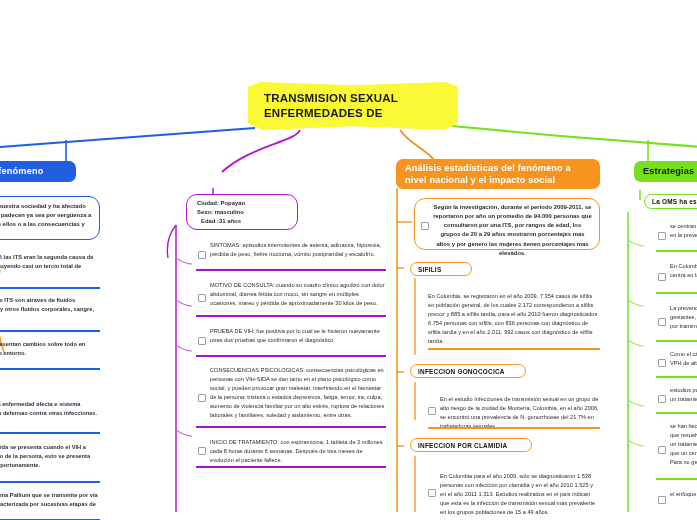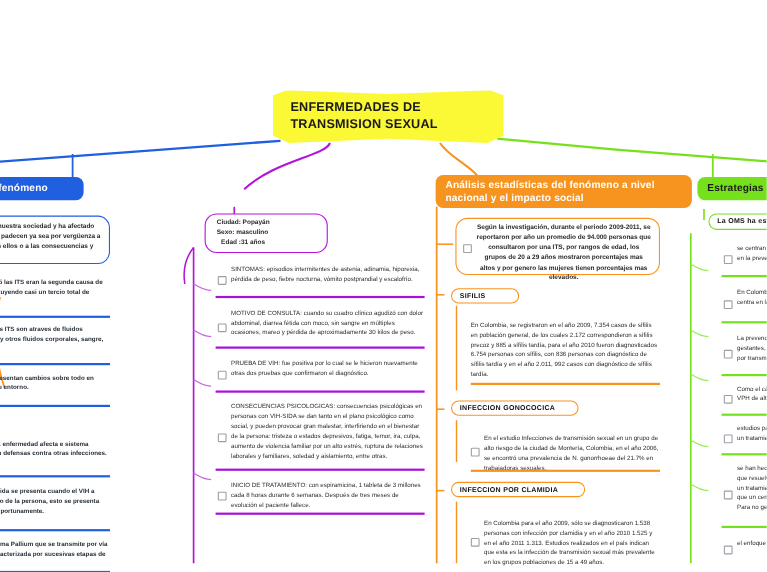--- a/index.html
+++ b/index.html
@@ -124,22 +124,22 @@
     <path d="M628,300 C634,304 638,306 644,306" stroke="#9bed55" stroke-width="1.2" fill="none"></path>
     <path d="M628,340 C634,344 638,346 644,346" stroke="#9bed55" stroke-width="1.2" fill="none"></path>
     <path d="M628,400 C634,404 638,406 644,406" stroke="#9bed55" stroke-width="1.2" fill="none"></path>
     <path d="M628,440 C634,444 638,446 644,446" stroke="#9bed55" stroke-width="1.2" fill="none"></path>
 
     <path d="M0,270 C-6,300 -4,330 4,352" stroke="#f79420" stroke-width="1.6" fill="none"></path>
   </svg>
 
   <div class="center-node">
     <div>
+      <div class="ctext">TRANSMISION SEXUAL</div>
       <div class="ctext">ENFERMEDADES DE</div>
-      <div class="ctext">TRANSMISION SEXUAL</div>
     </div>
   </div>
 
   <div class="pill blue" style="left:-84px;top:161px;width:160px;height:21px;">
     <span>Descripción del fenómeno</span>
   </div>
 
   <div class="left-col">
     <div class="ocard blue" style="left:-118px;top:196px;width:218px;height:44px;padding:5px 7px;">
       <div class="cc">Las ITS son un fenómeno presente en nuestra sociedad y ha afectado la cotidianidad de las personas que las padecen ya sea por vergüenza a que otros se enteran lo que sucede con ellos o a las consecuencias y riesgos de salud que se padezcan.</div>
@@ -212,21 +212,21 @@
       <i class="rule purple"></i>
     </div>
 
     <div class="tblock" style="left:196px;top:438px;width:190px;height:30px;padding-left:14px;padding-bottom:4px;">
       <i class="cbox" style="left:2px;top:9px;"></i>
       <span class="blk-body">INICIO DE TRATAMIENTO: con espiramicina, 1 tableta de 3 millones cada 8 horas durante 6 semanas. Después de tres meses de evolución el paciente fallece.</span>
       <i class="rule purple"></i>
     </div>
   </div>
 
-  <div class="pill orange" style="left:396px;top:159px;width:233px;height:30px;">
+  <div class="pill orange" style="left:396px;top:159px;width:204px;height:30px;">
     <span>Análisis estadísticas del fenómeno a nivel nacional y el impacto social</span>
   </div>
 
   <div>
     <div class="ocard orange" style="left:414px;top:198px;width:186px;height:52px;padding:4px 7px 4px 18px;">
       <i class="cbox" style="left:6px;top:23px;"></i>
       <div class="cc" style="text-align:center;">Según la investigación, durante el periodo 2009-2011, se reportaron por año un promedio de 94.000 personas que consultaron por una ITS, por rangos de edad, los grupos de 20 a 29 años mostraron porcentajes mas altos y por genero las mujeres tienen porcentajes mas elevados.</div>
     </div>
 
     <div class="cap" style="left:410px;top:262px;width:62px;height:14px;">

